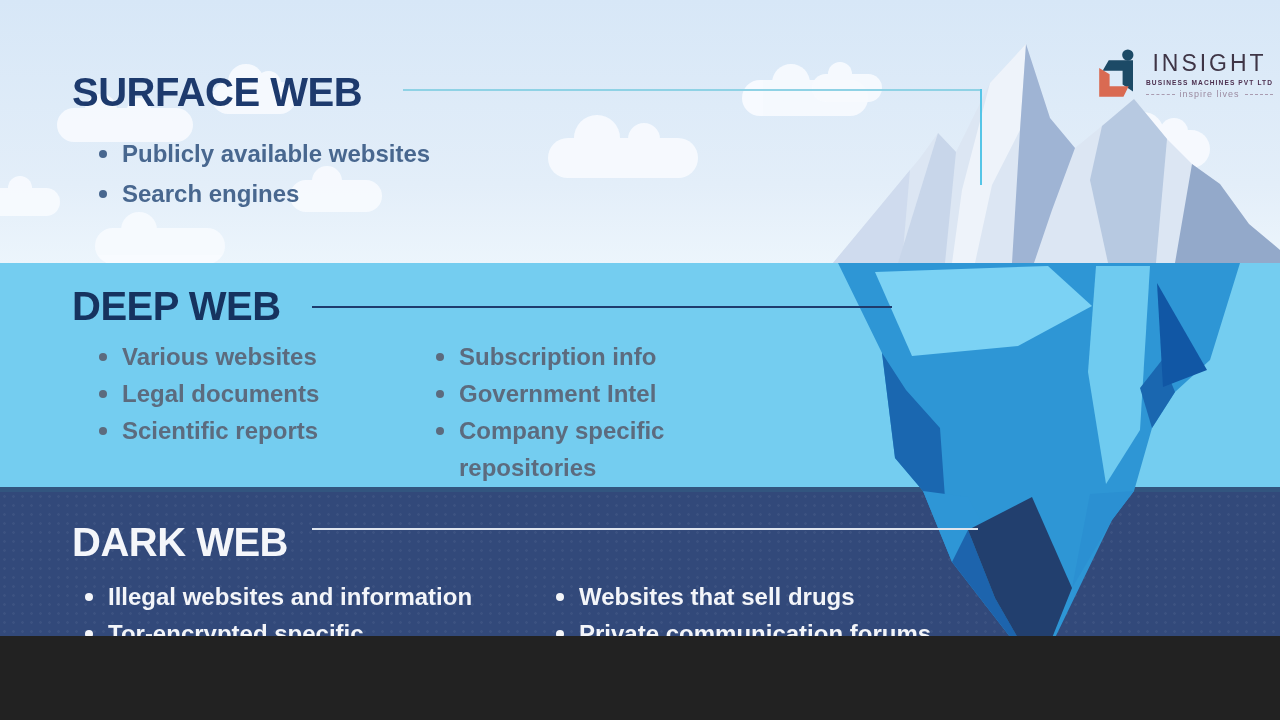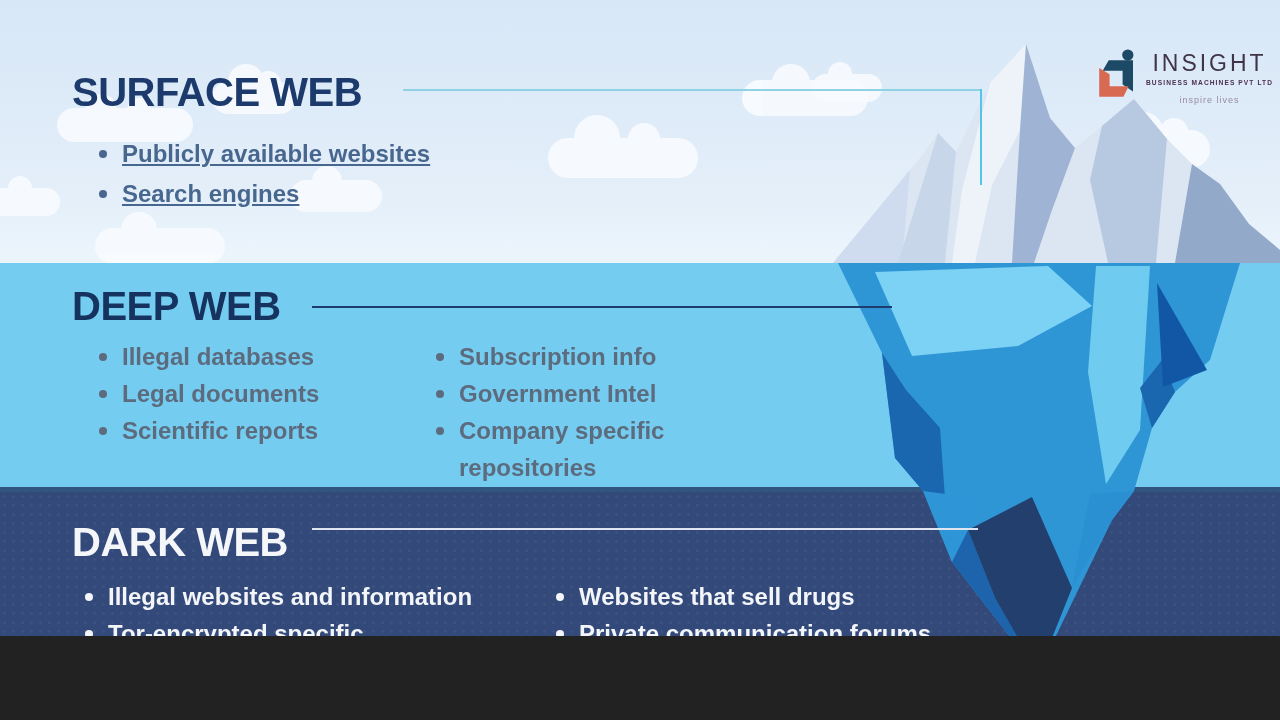--- a/index.html
+++ b/index.html
@@ -31,36 +31,36 @@
   .h-title{position:absolute;font-weight:800;font-size:40px;letter-spacing:-.5px;line-height:1;}
   .h-surface{left:72px;top:72px;color:#1d3a6d;}
   .h-deep{left:72px;top:286px;color:#16335f;}
   .h-dark{left:72px;top:509px;color:#f4f6fa;margin-top:13px;}
   
   ul.list{position:absolute;margin:0;padding:0;list-style:none;font-weight:700;font-size:24px;}
   ul.list li{position:relative;padding-left:26px;}
   ul.list li::before{content:"";position:absolute;left:3px;top:50%;margin-top:-4px;width:8px;height:8px;border-radius:50%;background:currentColor;}
   ul.list li.cont::before{display:none;}
   .list-surface{left:96px;top:134px;color:#48678f;}
-  .list-surface li{line-height:40px;text-decoration:underline;}
+  .list-surface li{line-height:40px;}
   .list-deep{color:#5c6b7e;}
   .list-deep li{line-height:37px;}
   .list-deep.c1{left:96px;top:338px;}
   .list-deep.c2{left:433px;top:338px;}
   .list-dark{color:#f3f5f9;}
   .list-dark li{line-height:37px;}
   .list-dark.c1{left:82px;top:578px;}
   .list-dark.c2{left:553px;top:578px;}
   
   .logo{position:absolute;left:1094px;top:48px;display:flex;align-items:flex-start;z-index:6;}
   .logo-icon{width:52px;height:54px;flex:0 0 auto;}
   .logo-text{padding-top:4px;text-align:center;}
   .logo-name{font-size:23px;font-weight:500;letter-spacing:3px;color:#3f3546;line-height:1;}
   .logo-sub{margin-top:4px;font-size:6.6px;font-weight:700;letter-spacing:1.1px;color:#4c2f4f;}
-  .logo-tagrow{margin-top:3px;display:flex;align-items:center;gap:5px;flex-direction:column;}
+  .logo-tagrow{margin-top:3px;display:flex;align-items:center;gap:5px;}
   .logo-dash{flex:1;border-top:1px dashed #a withered;}
   .logo-dash{border-top:1px dashed #a99bb0;height:0;}
   .logo-tag{font-size:9px;letter-spacing:1px;color:#9b8aa0;white-space:nowrap;}
 </style>
 </head>
 <body>
 
 <div class="canvas">
 
   <div class="band sky">
@@ -128,21 +128,21 @@
   <div class="hline line-dark"></div>
 
   <div class="h-title h-surface">SURFACE WEB</div>
   <ul class="list list-surface">
     <li>Publicly available websites</li>
     <li>Search engines</li>
   </ul>
 
   <div class="h-title h-deep">DEEP WEB</div>
   <ul class="list list-deep c1">
-    <li>Illegal databases</li>
+    <li>Various websites</li>
     <li>Legal documents</li>
     <li>Scientific reports</li>
   </ul>
   <ul class="list list-deep c2">
     <li>Subscription info</li>
     <li>Government Intel</li>
     <li>Company specific</li>
     <li class="cont">repositories</li>
   </ul>
 

